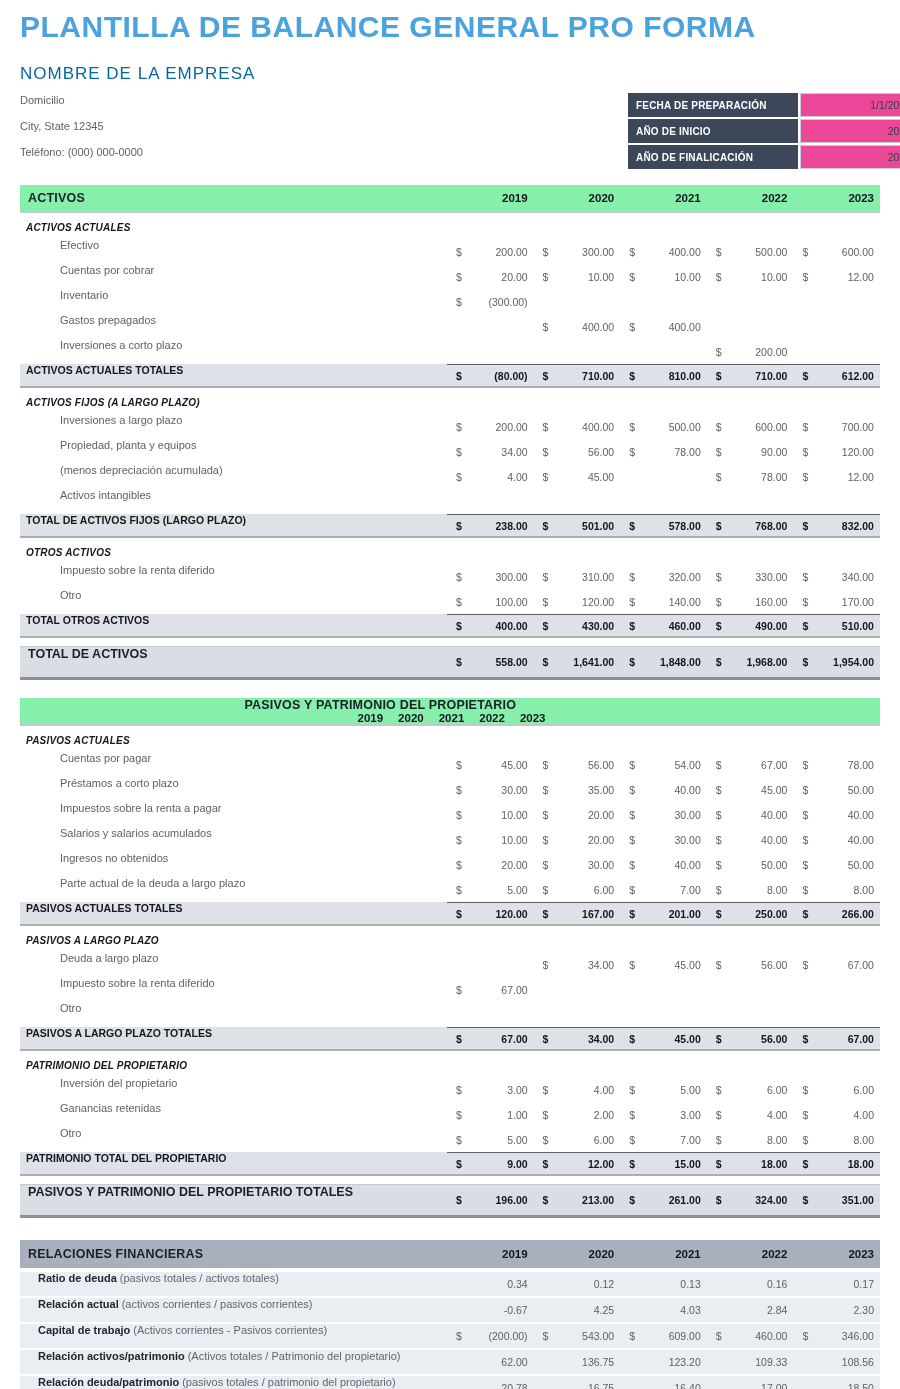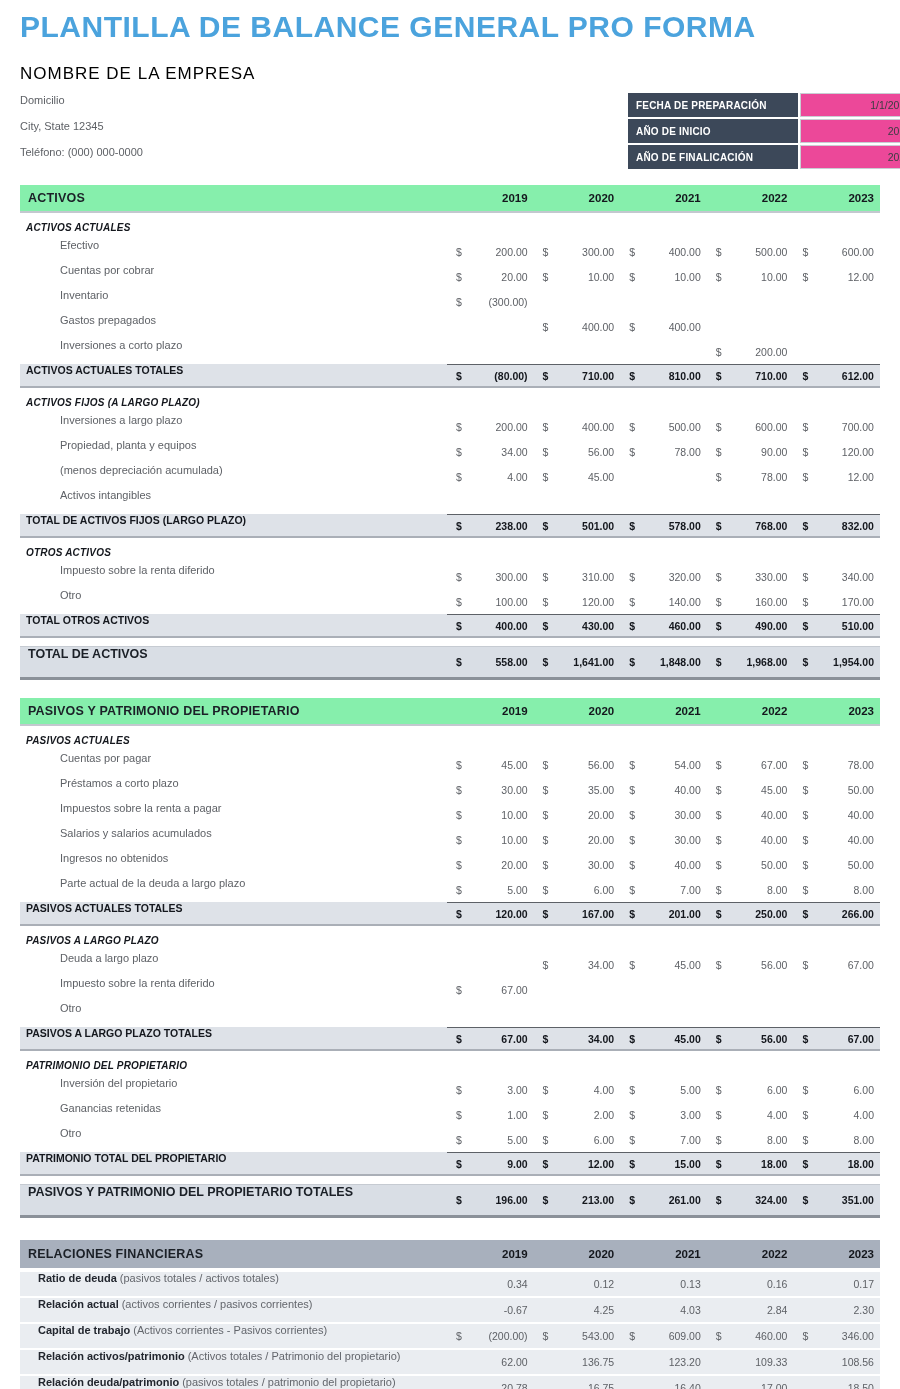--- a/index.html
+++ b/index.html
@@ -1,20 +1,20 @@
 <!DOCTYPE html>
 <html><head>
 <meta charset="utf-8">
 <style>
   html,body{margin:0;padding:0;background:#fff;}
   .page{position:relative;width:900px;height:1389px;background:#fff;overflow:hidden;
         font-family:"Liberation Sans", sans-serif;}
   .title{position:absolute;left:20px;top:10px;font-size:30px;font-weight:bold;
          color:#4BA3DD;letter-spacing:.5px;white-space:nowrap;}
-  .company{position:absolute;left:20px;top:64px;font-size:17px;color:#000000;letter-spacing:1px;}
+  .company{position:absolute;left:20px;top:64px;font-size:17px;color:#0369a1;letter-spacing:1px;}
   .addr{position:absolute;left:20px;font-size:11px;color:#5E6166;}
   .addr1{top:94px}.addr2{top:120px}.addr3{top:146px}
   .infobox{position:absolute;left:628px;top:93px;width:290px;display:flex;flex-direction:column;gap:2px;justify-content:flex-end;}
   .inforow{display:flex;gap:2px;height:24px;}
   .infolabel{width:170px;background:#3C4859;color:#fff;font-size:10px;font-weight:bold;
              display:flex;align-items:center;padding-left:8px;letter-spacing:.2px;box-sizing:border-box;}
   .infovalue{flex:1;background:#ec4899;border:1px solid #C9CDD3;font-size:10.5px;color:#3A3D42;
              display:flex;align-items:center;justify-content:flex-end;padding-right:6px;}
   .sheet{position:absolute;left:20px;top:185px;width:860px;}
   .band{display:flex;align-items:center;height:28px;background:#86efac;
@@ -31,21 +31,21 @@
   .cell{flex:1;display:flex;justify-content:space-between;align-items:center;
         padding:0 6px 0 9px;font-size:10.5px;color:#5E6166;box-sizing:border-box;}
   .total{height:22px;background:#DEE2E8;border-bottom:2px solid #AAAFB7;margin-bottom:4px;box-sizing:content-box;}
   .total .lbl{padding-left:6px;font-weight:bold;font-size:10.5px;color:#14171D;}
   .total .cells{border-top:1px solid #5D6167;box-sizing:border-box;}
   .total .cell{font-weight:bold;color:#14171D;}
   .grand{height:30px;background:#D9DEE5;border-top:1px solid #C6CBD2;border-bottom:3px solid #8B9199;
          margin-top:8px;box-sizing:content-box;}
   .grand .lbl{padding-left:8px;font-weight:bold;font-size:12.5px;color:#1B2027;}
   .grand .cell{font-weight:bold;color:#14171D;font-size:10.5px;}
-  .mt18{margin-top:18px;} .mt22{margin-top:22px;}
+  .mt18{margin-top:18px;flex-direction:column;} .mt22{margin-top:22px;}
   .r-row{height:24px;background:#EAEDF1;margin-bottom:2px;}
   .r-row .lbl{padding-left:18px;font-size:11px;white-space:nowrap;}
   .r-row .b{font-weight:bold;color:#22262E;margin-right:3px;}
   .r-row .f{color:#63666C;}
 </style>
 </head>
 <body>
 
 <div class="page">
 

